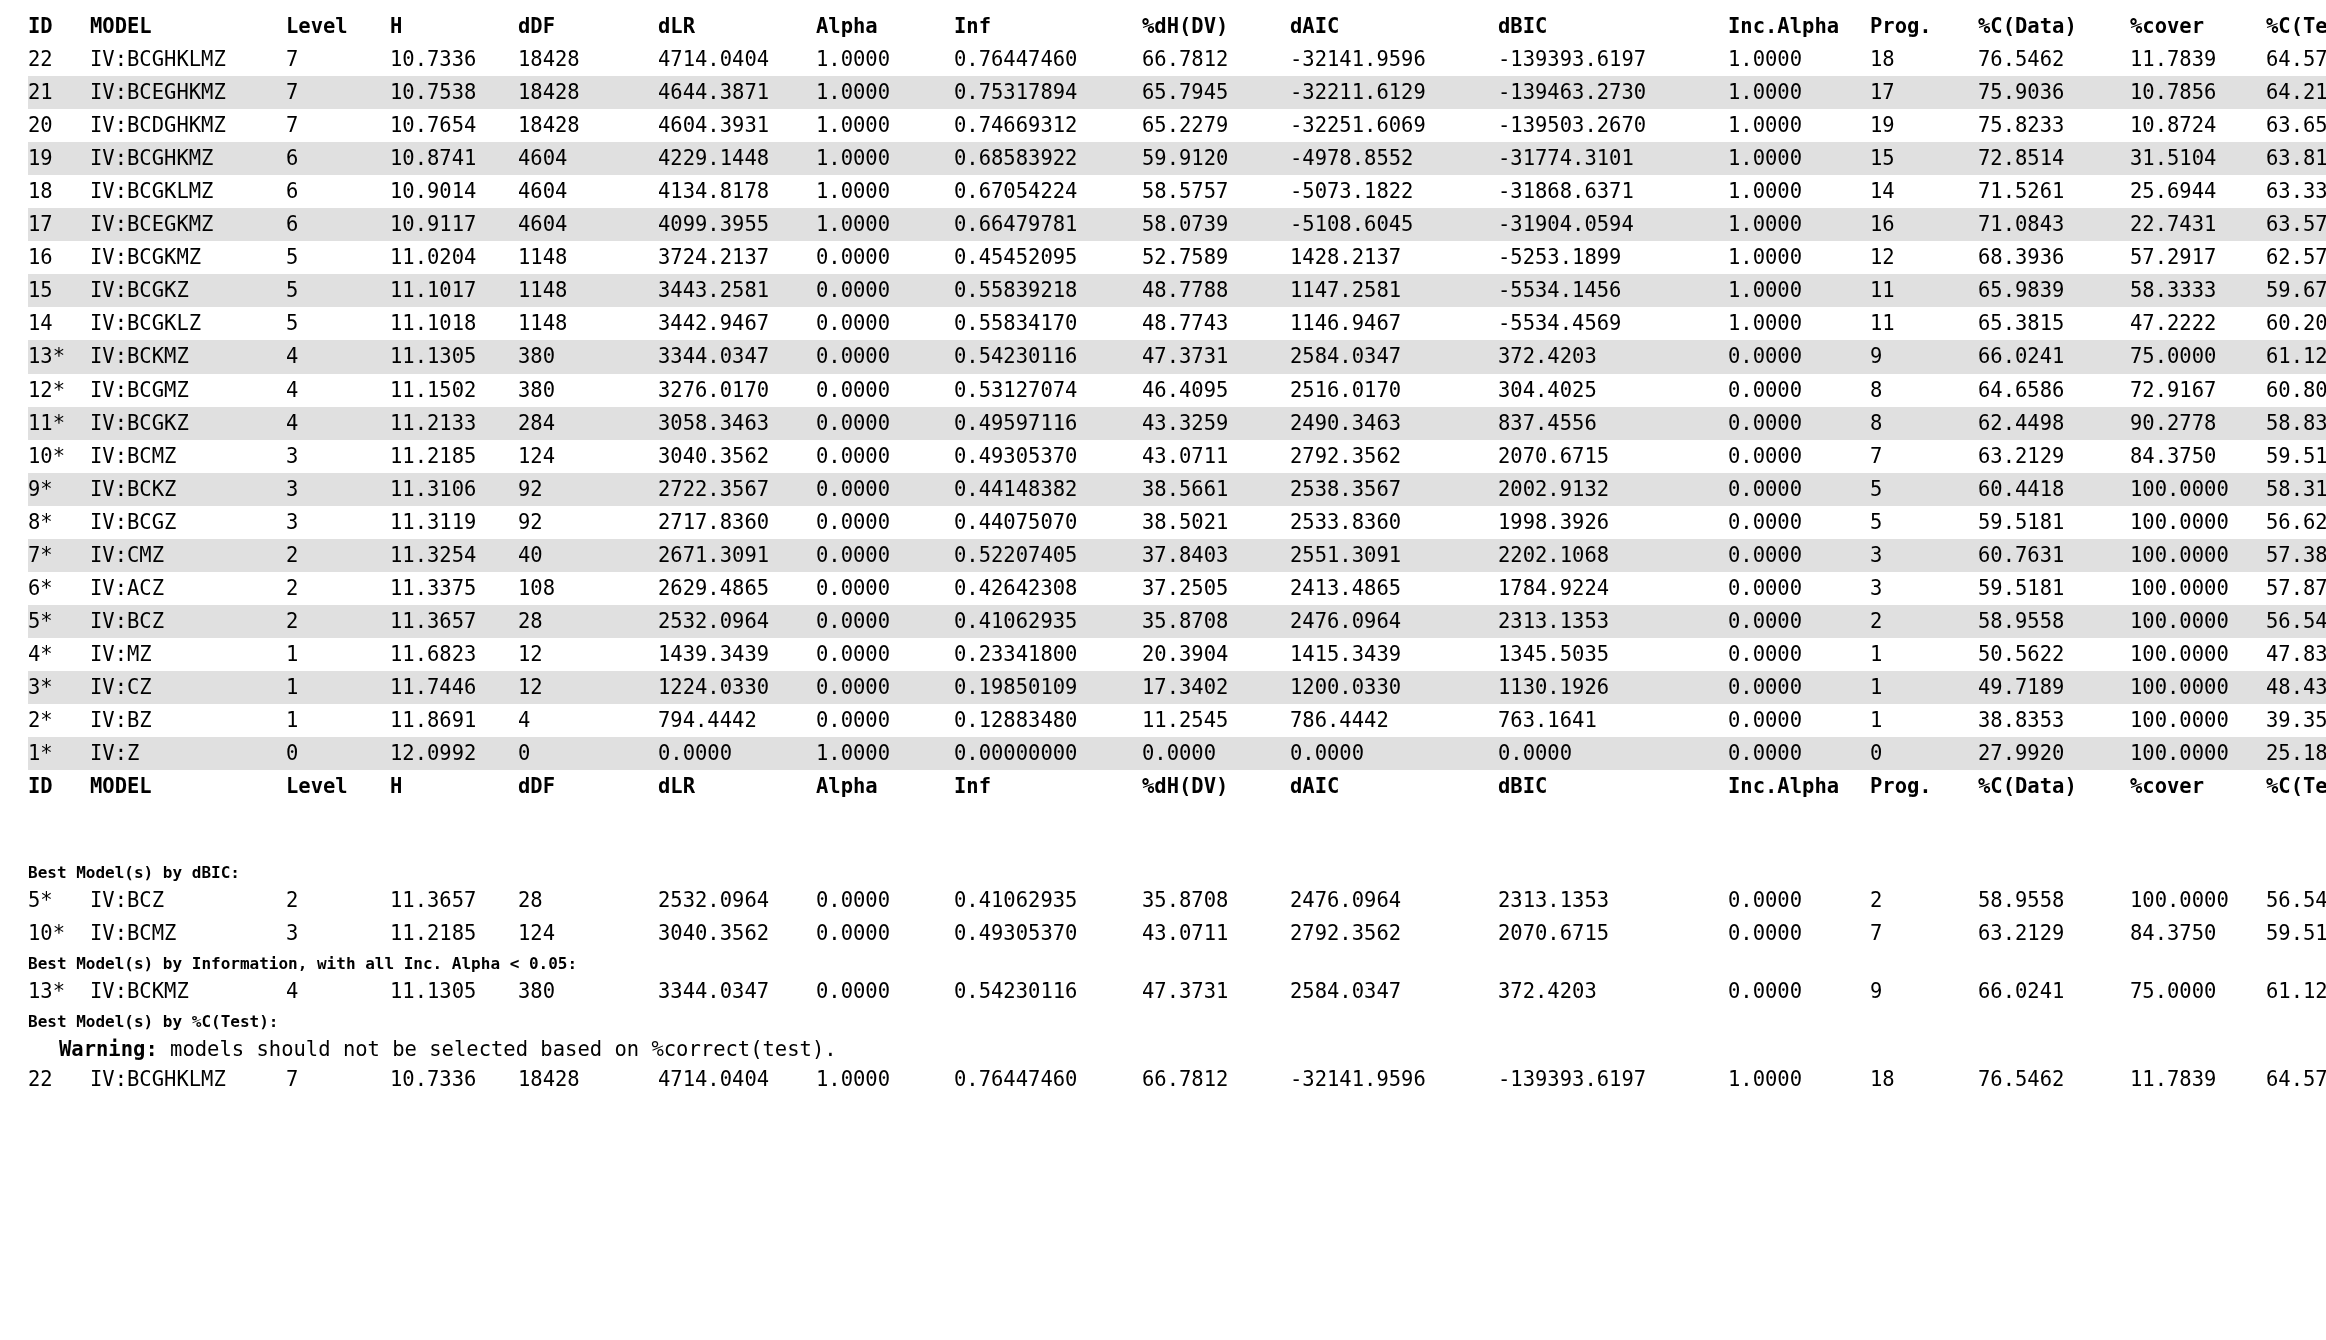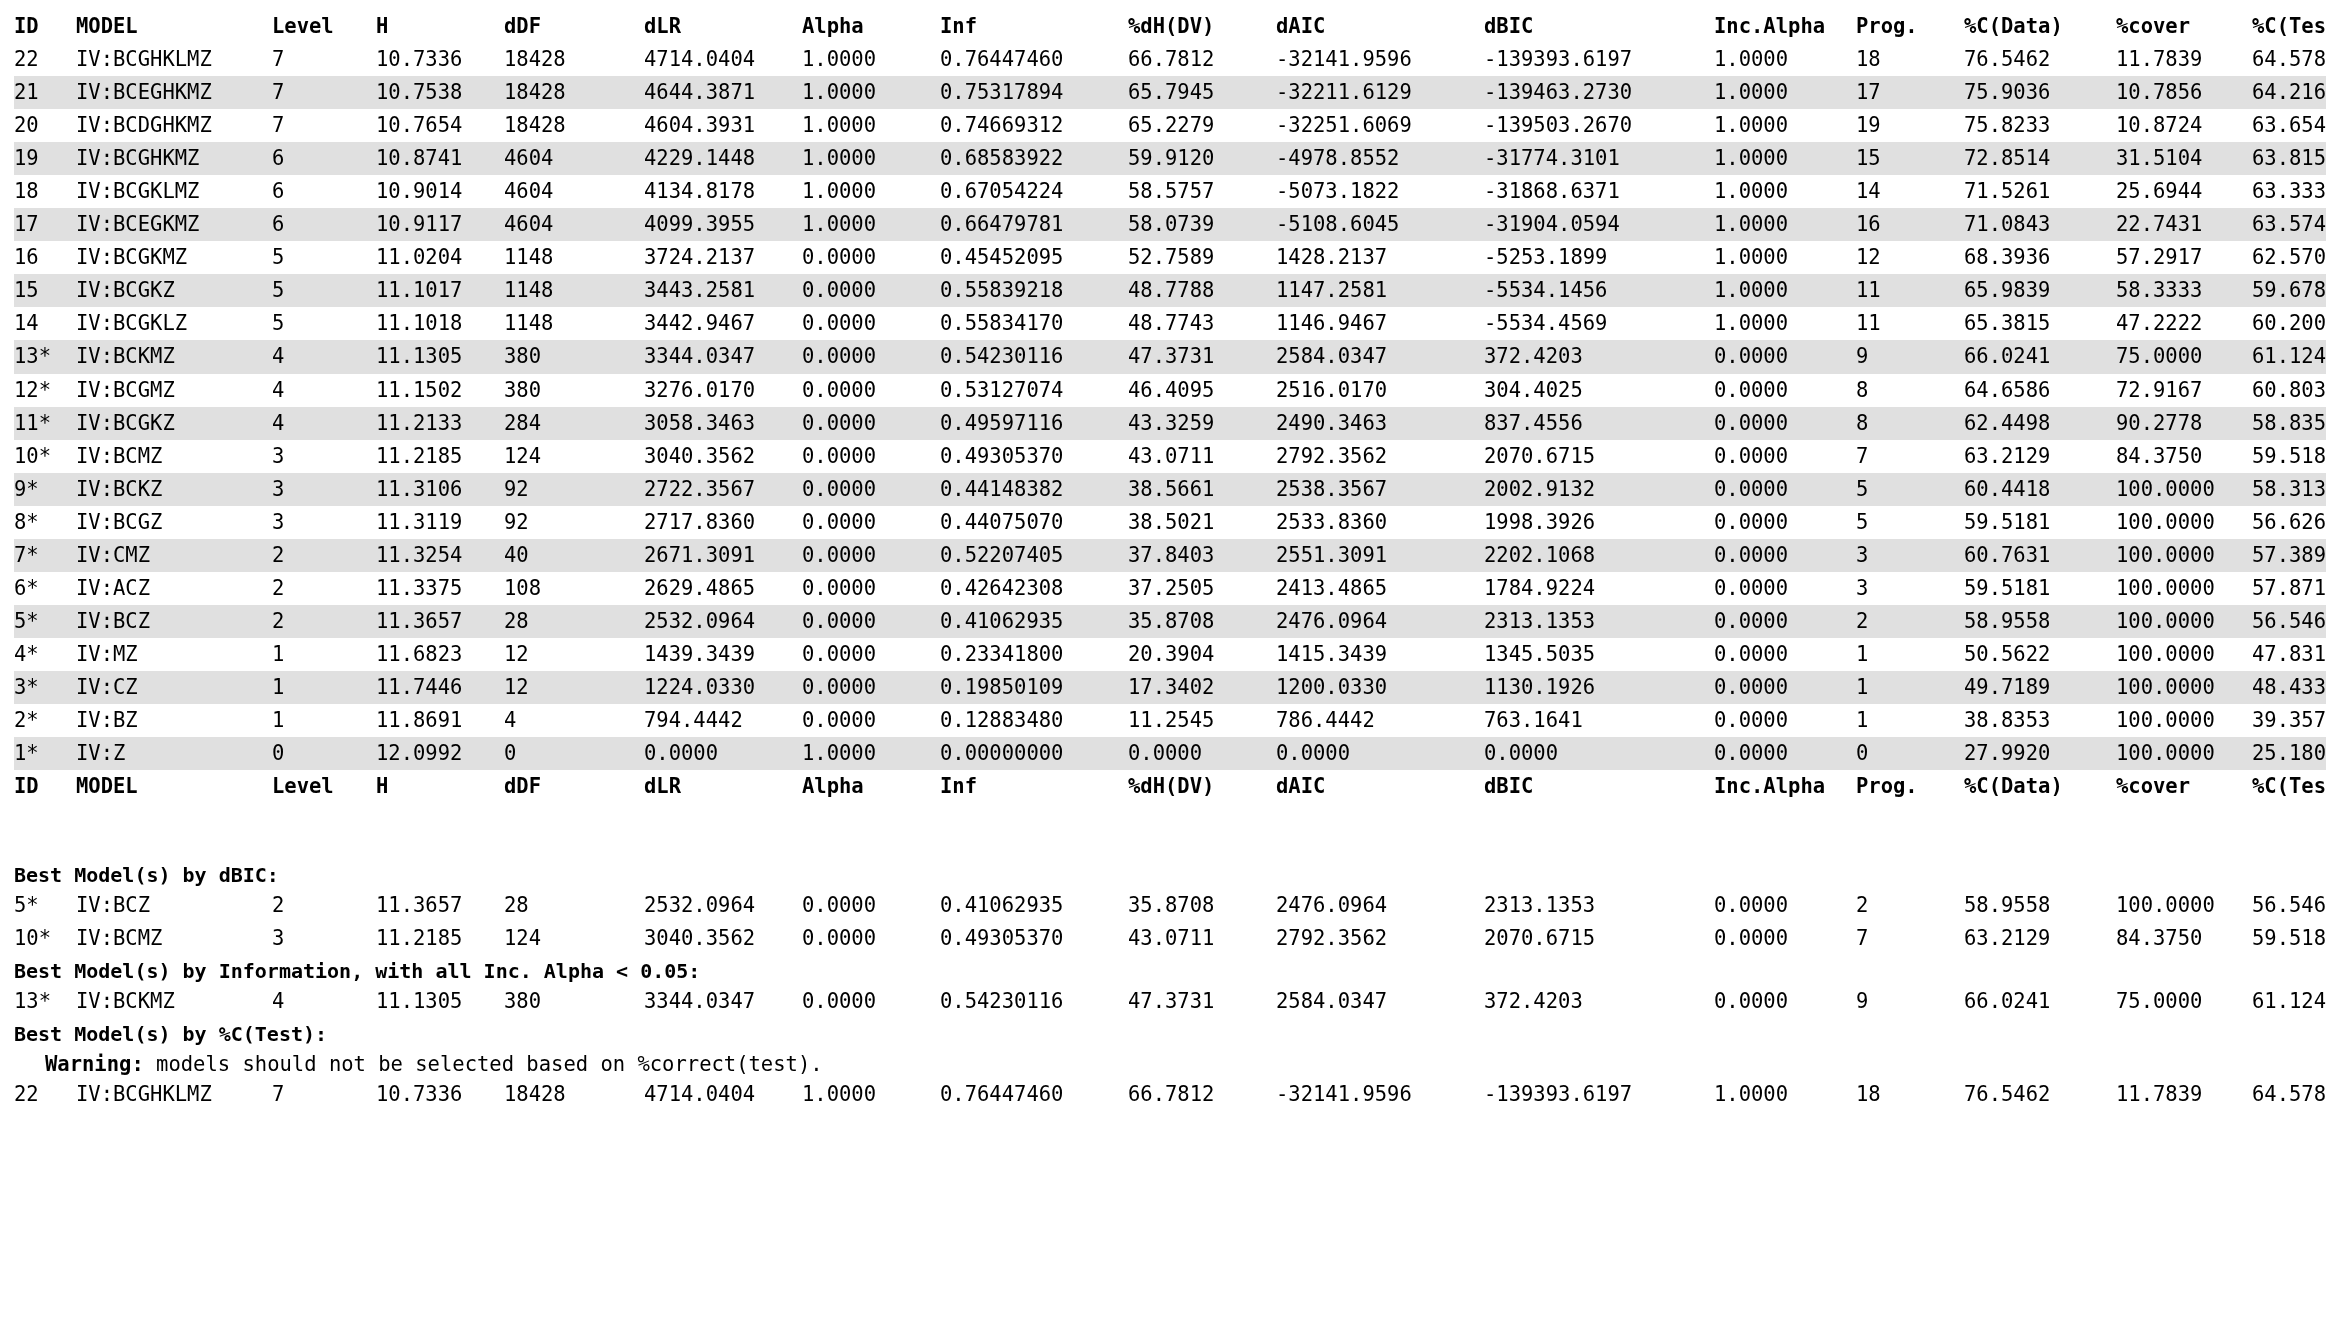--- a/index.html
+++ b/index.html
@@ -10,21 +10,21 @@
   body {
     width: 2326px;
     height: 1340px;
     font-family: "DejaVu Sans Mono", "Liberation Mono", monospace;
     font-size: 20.5px;
     color: #000000;
     overflow: hidden;
   }
   .page {
     position: relative;
-    padding: 10px 0 0 14px;
+    padding: 10px 0 0 28px;
     box-sizing: border-box;
   }
   table.model-table {
     border-collapse: collapse;
     table-layout: fixed;
     width: 2300px;
   }
   table.model-table td, table.model-table th {
     padding: 3px 0 3px 0;
     text-align: left;
@@ -57,21 +57,21 @@
   .c-cdata  { width: 152px; }
   .c-cover  { width: 136px; }
   .c-ctest  { width: 146px; }
 
   .spacer-block { height: 56px; }
 
   .best-section { margin-top: 0; }
   .best-title {
     font-weight: bold;
     padding: 4px 0 2px 0;
-    font-size: 20px;
+    font-size: 16px;
     white-space: nowrap;
   }
   .warn-line {
     padding: 4px 0 2px 0;
     font-size: 20.5px;
     white-space: nowrap;
     margin-left: 31px;
   }
   .warn-label { font-weight: bold; }
   table.best-table {

